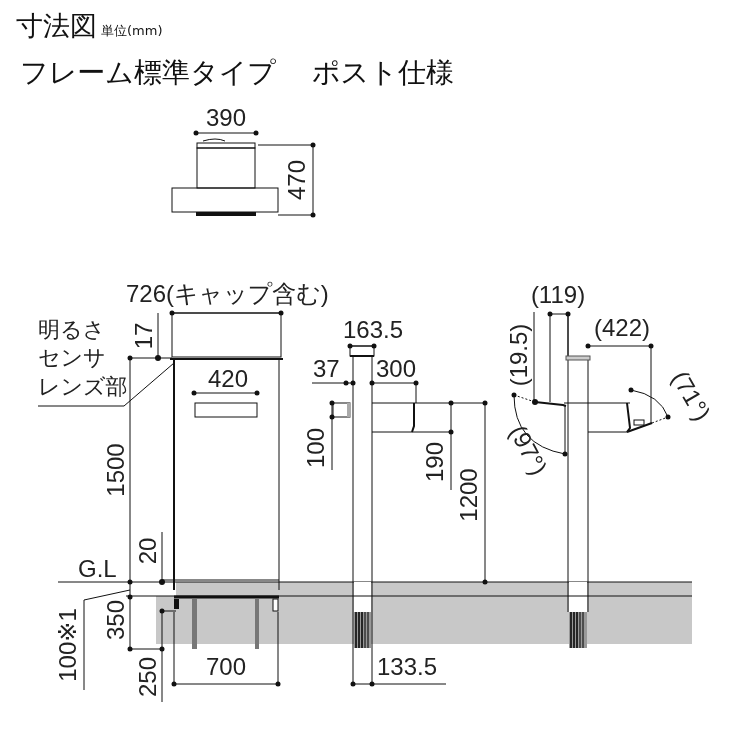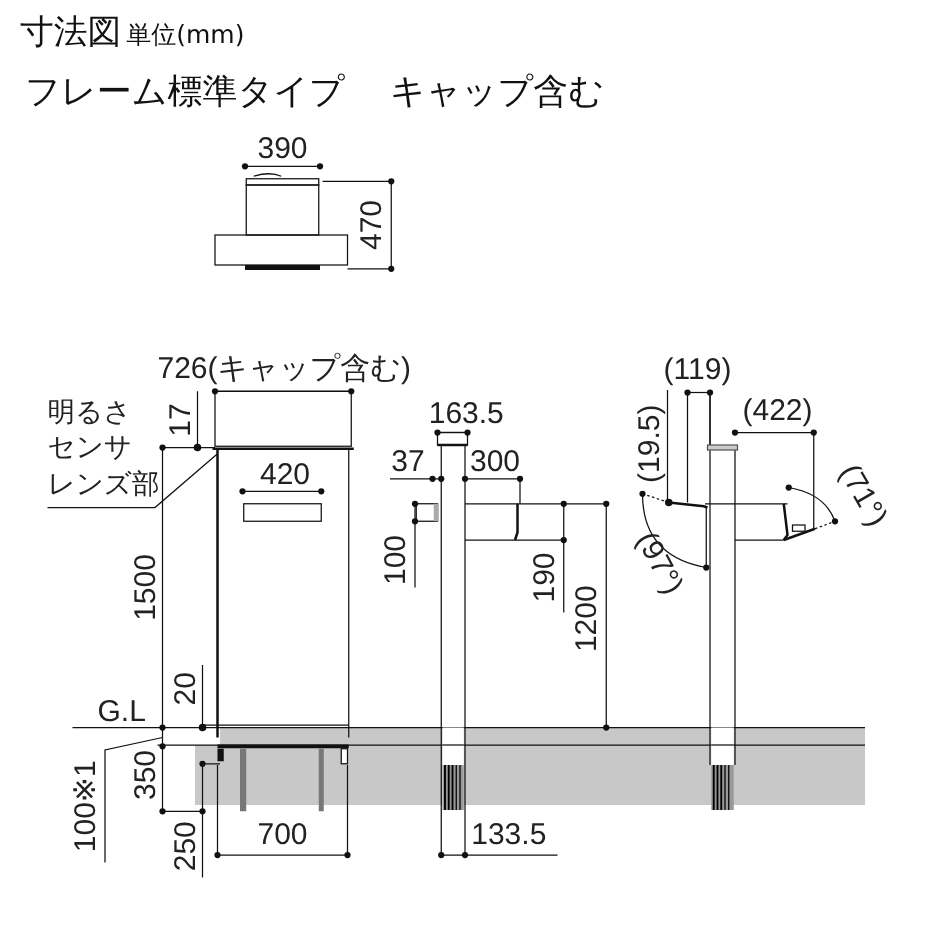--- a/index.html
+++ b/index.html
@@ -1,37 +1,37 @@
 <!DOCTYPE html>
 <html><head>
 <meta charset="utf-8">
 <style>
   html, body { margin: 0; padding: 0; background: #ffffff; }
   body { width: 740px; height: 740px; position: relative; overflow: hidden;
          font-family: "DejaVu Sans", "Liberation Sans", sans-serif; color: #111; }
   .title { position: absolute; left: 16px; top: 10px; font-size: 27px; line-height: 32px; white-space: nowrap; }
-  .title .unit { font-size: 20px; margin-left: 4px; }
+  .title .unit { font-size: 13px; margin-left: 4px; }
   .subtitle { position: absolute; left: 20px; top: 56px; font-size: 28px; line-height: 34px; white-space: nowrap; }
   .subtitle .gap { display: inline-block; width: 36px; }
   svg { position: absolute; left: 0; top: 0; }
   svg text { font-family: "Liberation Sans", "DejaVu Sans", sans-serif; fill: #222; }
   .dim { font-size: 24px; }
   .lbl { font-size: 22px; }
   .ln { stroke: #111; stroke-width: 1; fill: none; }
   .lnb { stroke: #111; stroke-width: 2; fill: none; }
   .dot { fill: #111; }
 </style>
 </head>
 <body>
 
 <div class="title">
   <span>寸法図</span><span class="unit">単位(mm)</span>
 </div>
 <div class="subtitle">
-  <span>フレーム標準タイプ</span><span class="gap"></span><span>キャップ含む</span>
+  <span>フレーム標準タイプ</span><span class="gap"></span><span>ポスト仕様</span>
 </div>
 
 <svg width="740" height="740" viewBox="0 0 740 740">
 
   <g>
     <rect x="156" y="582" width="536" height="62" fill="#c8c8c8"></rect>
     <rect x="156" y="582" width="20" height="14" fill="#ffffff"></rect>
     <line class="ln" x1="58" y1="582" x2="692" y2="582"></line>
     <line class="ln" x1="126" y1="596" x2="692" y2="596"></line>
   </g>

